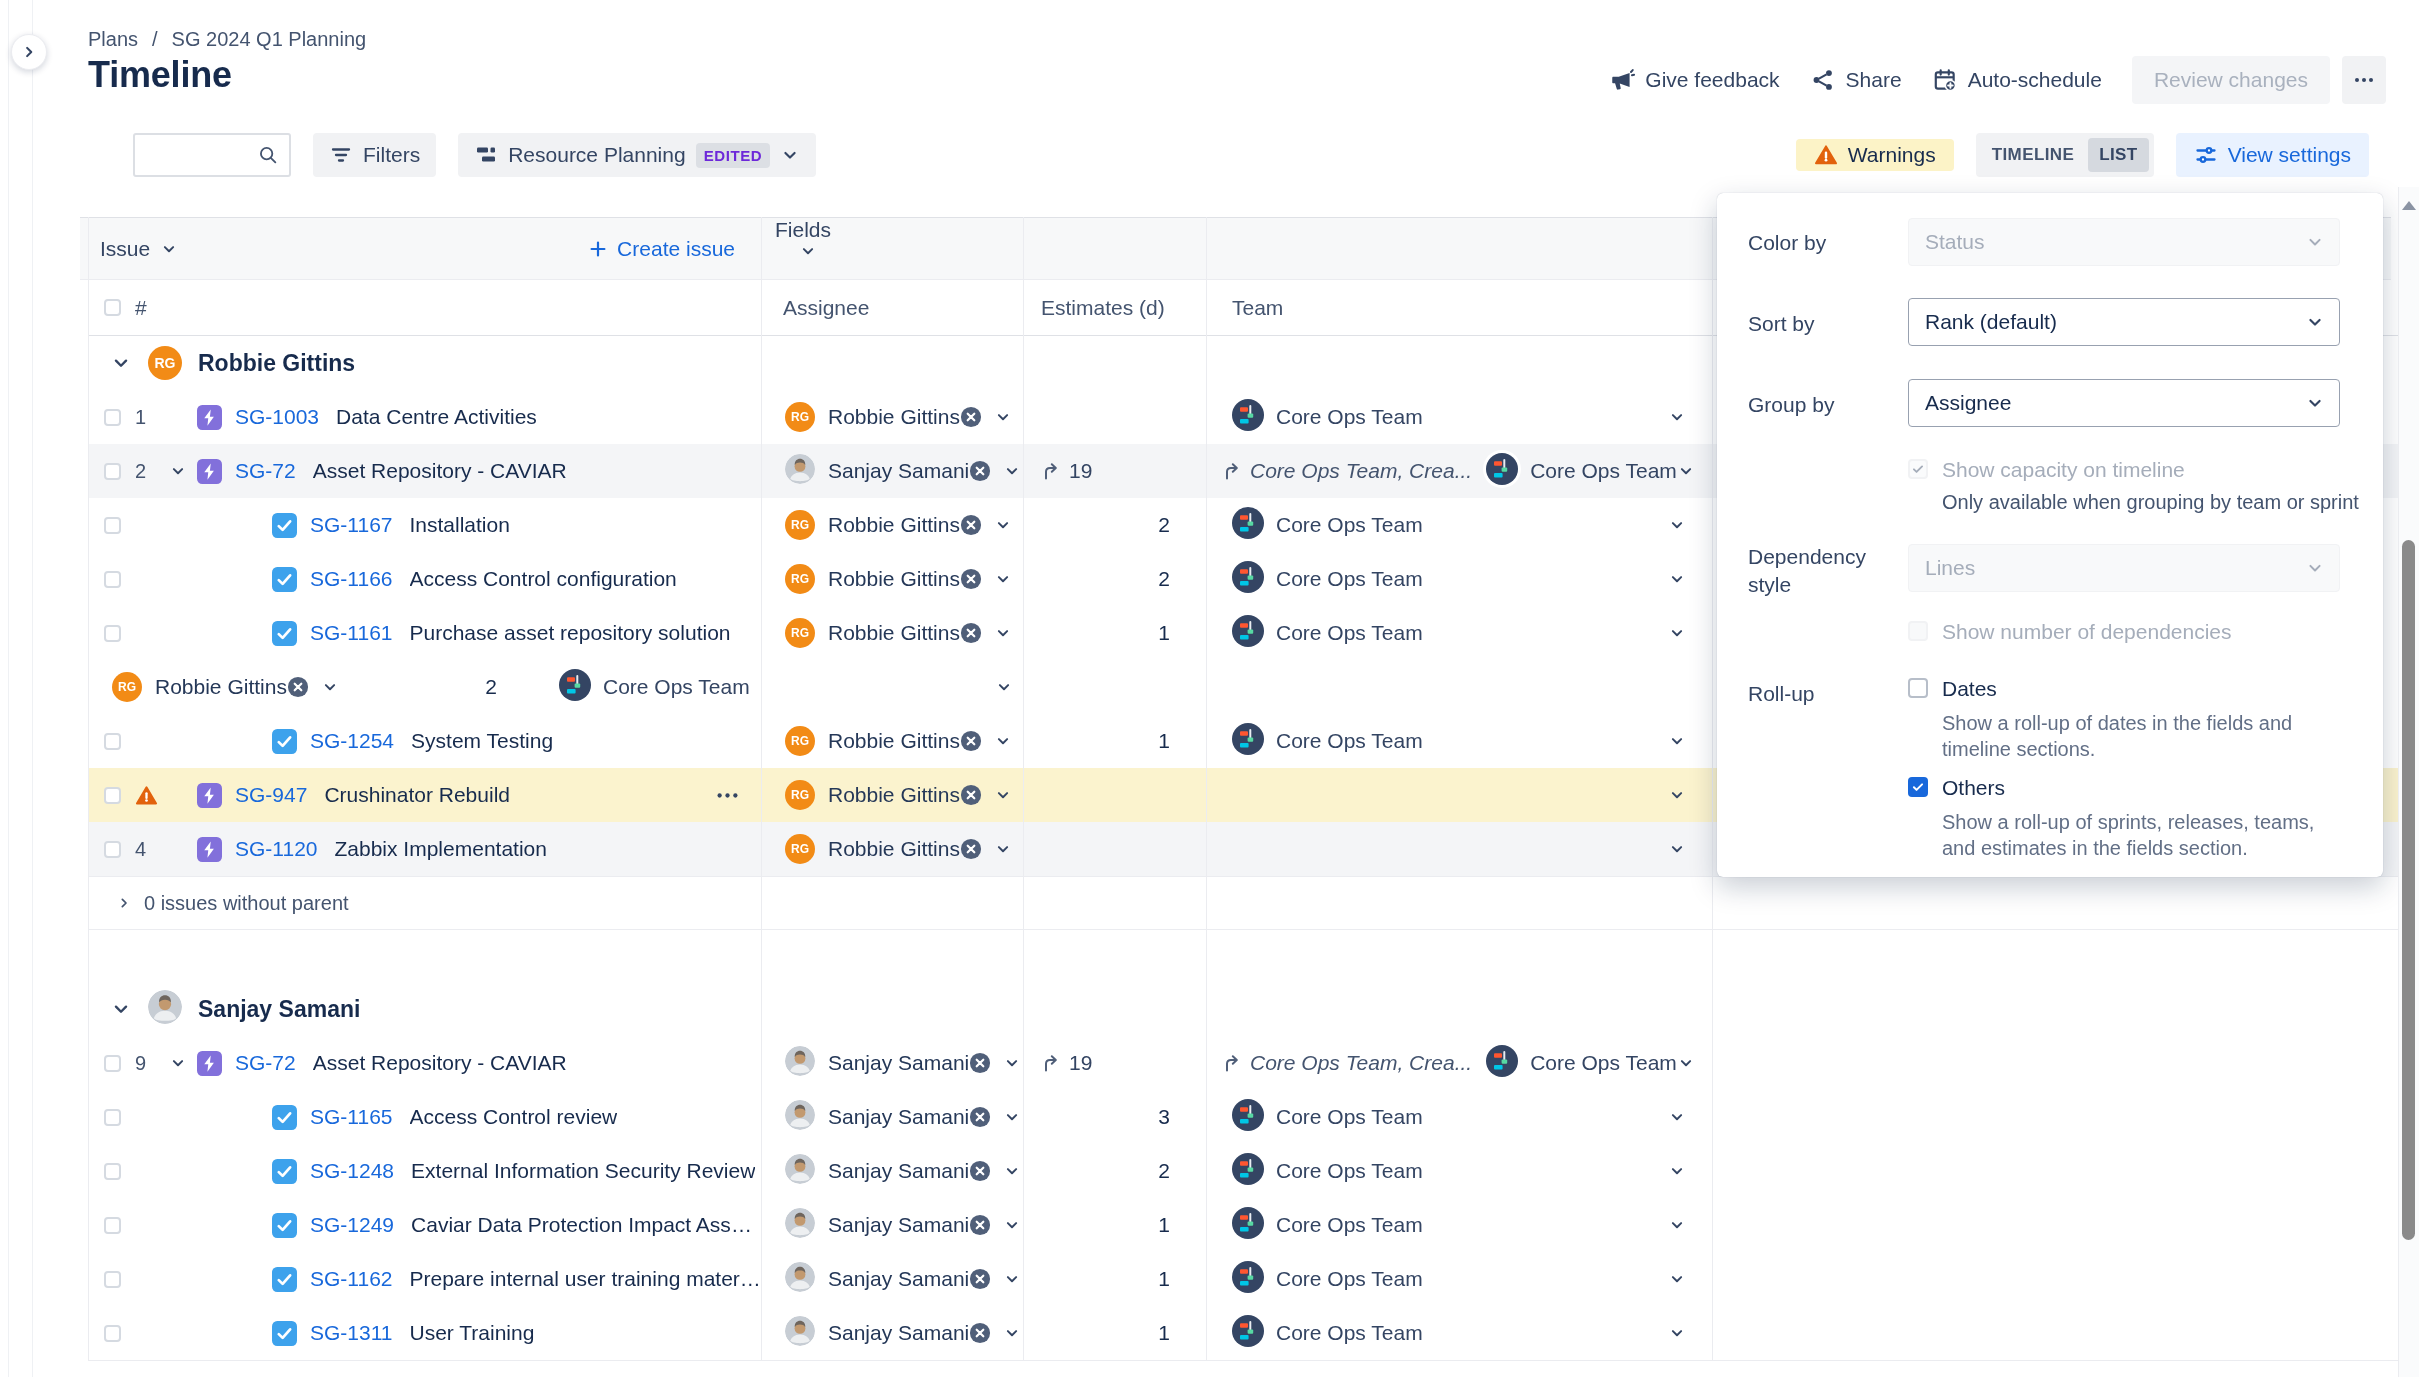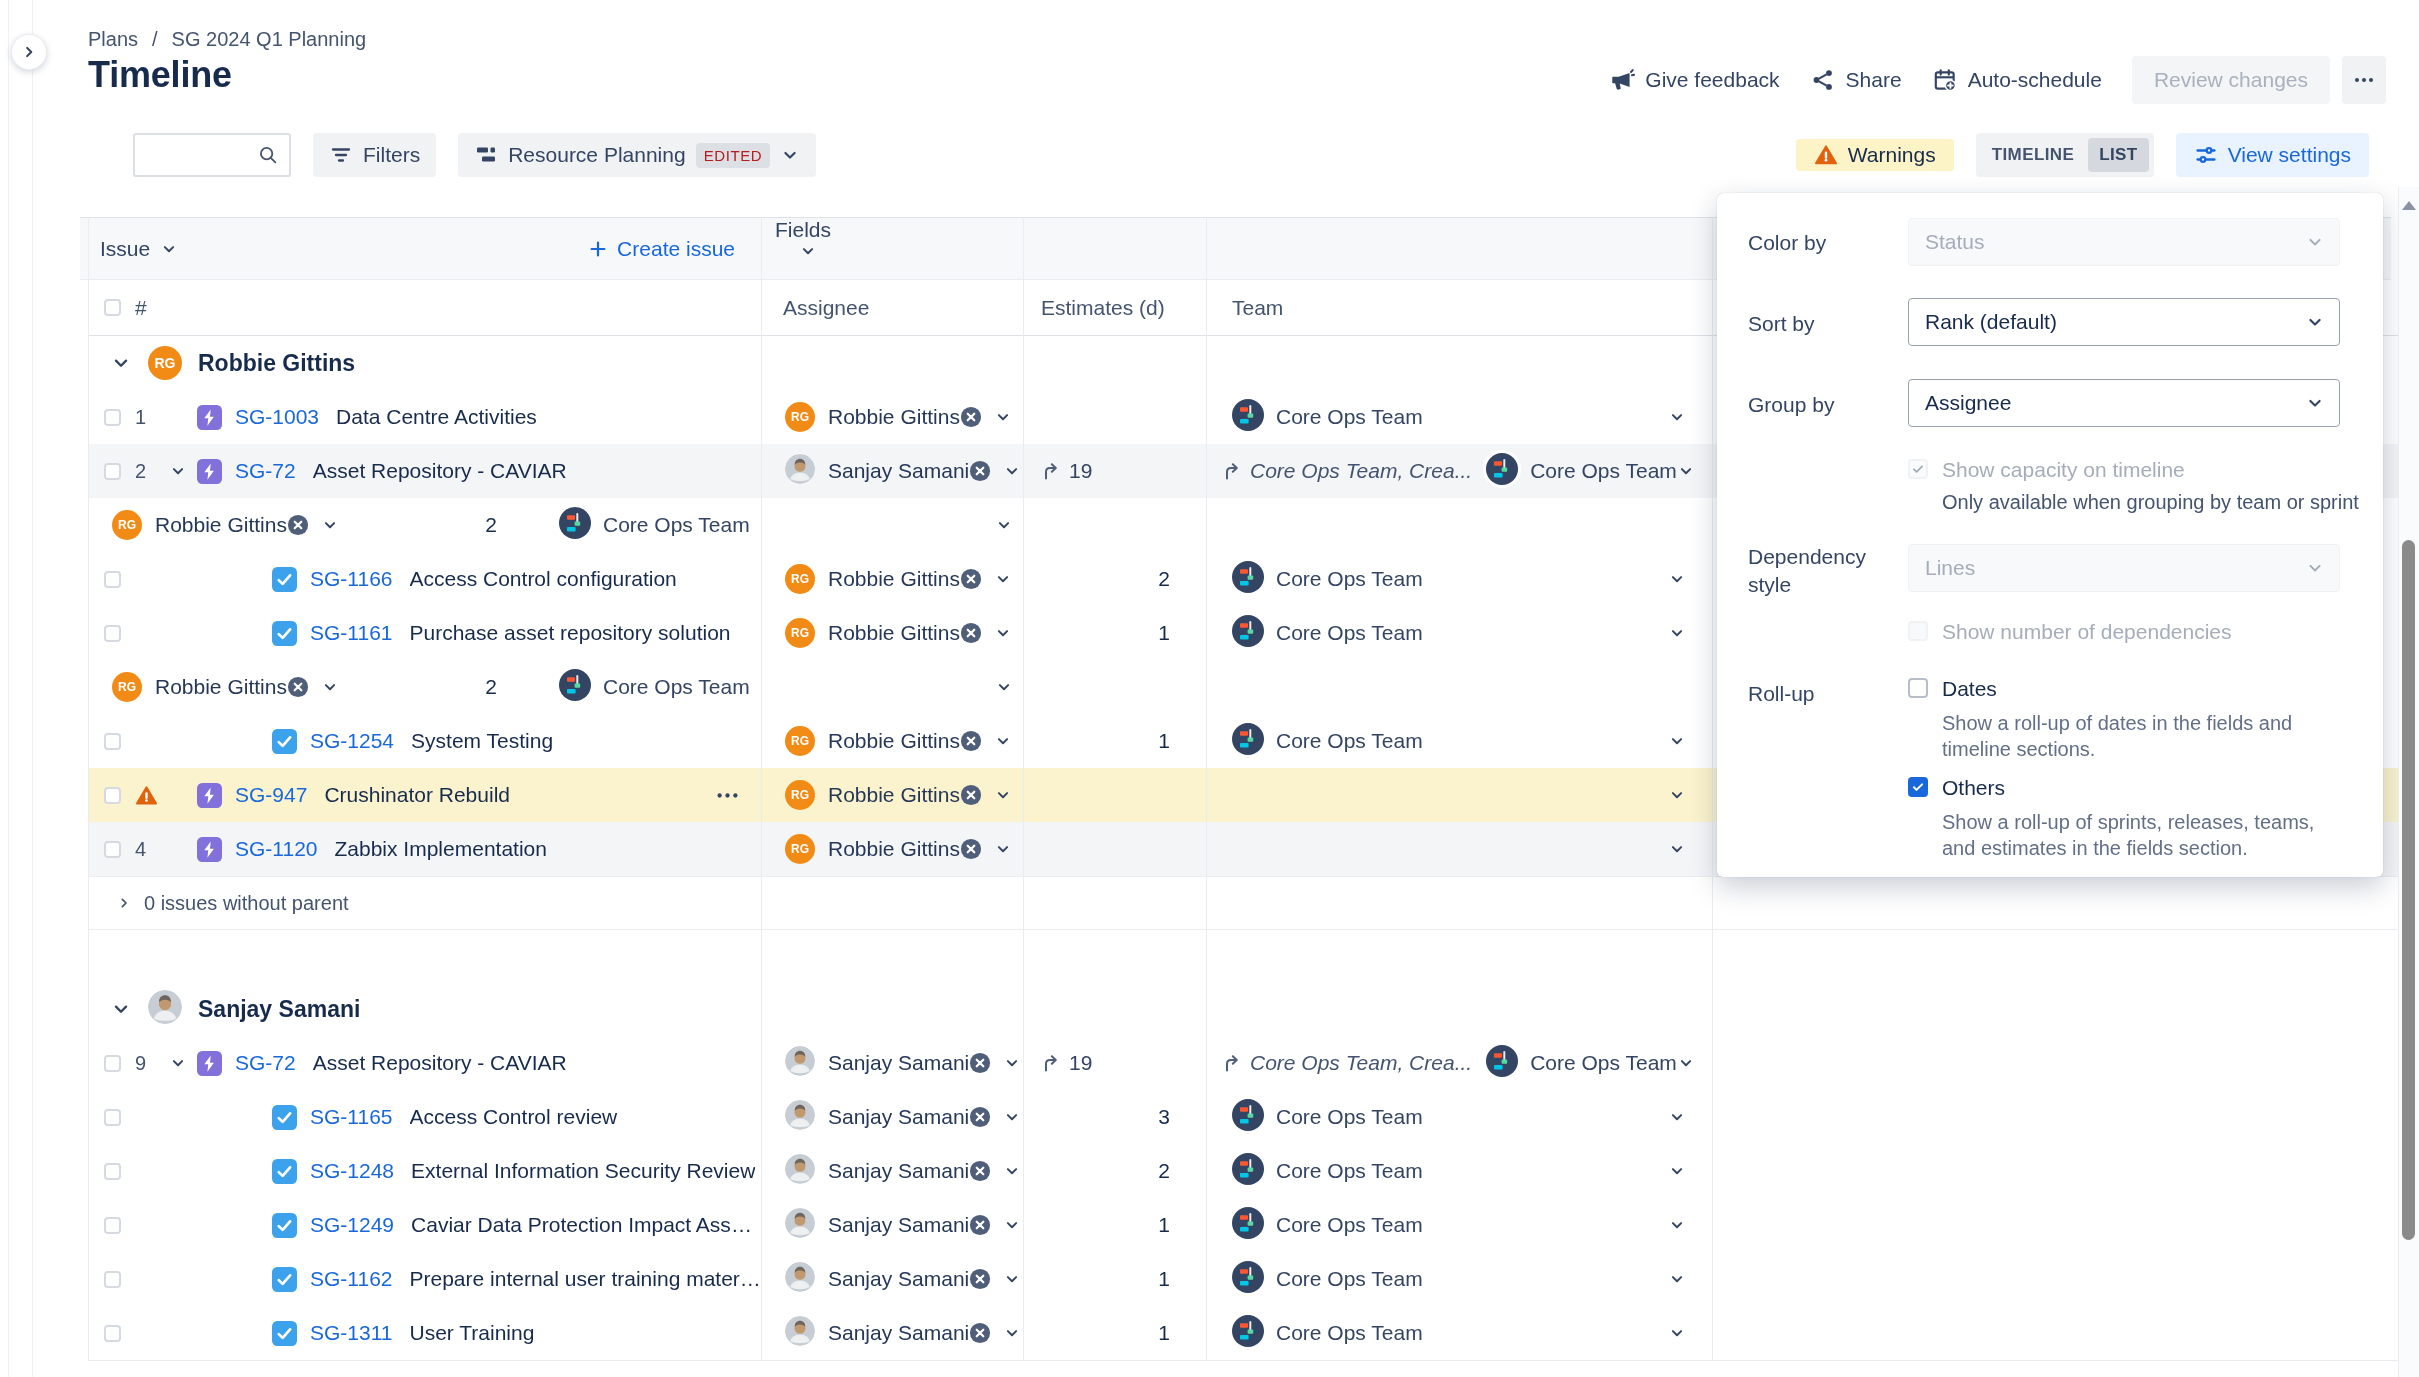--- a/index.html
+++ b/index.html
@@ -19,21 +19,21 @@
                 font-size:21px;display:flex;align-items:center;font-weight:500;}
   .btn-more{background:#F1F2F4;width:44px;height:48px;border-radius:4px;display:flex;align-items:center;justify-content:center;cursor:pointer;}
   
   .toolbar{position:absolute;top:133px;left:88px;right:50px;height:44px;display:flex;align-items:flex-end;padding-left:45px;}
   .search{width:158px;height:44px;box-sizing:border-box;border:2px solid #DCDFE4;border-radius:3px;background:#fff;
           display:flex;align-items:center;}
   .search input{flex:1;border:none;outline:none;min-width:0;height:100%;font-size:20px;padding:0 4px 0 12px;background:transparent;}
   .search .s-ic{margin-right:10px;display:flex;}
   .btn-subtle{height:44px;background:#F1F2F4;border-radius:4px;display:flex;align-items:center;gap:10px;
               padding:0 16px;font-size:21px;color:#344563;font-weight:500;cursor:pointer;white-space:nowrap;}
-  .badge{background:#DCDFE4;border-radius:4px;padding:4px 8px;font-size:15px;font-weight:400;color:#b91c1c;letter-spacing:.6px;}
+  .badge{background:#DCDFE4;border-radius:4px;padding:4px 8px;font-size:15px;font-weight:700;color:#6d28d9;letter-spacing:.6px;}
   .tb-right{margin-left:auto;display:flex;align-items:center;gap:22px;}
   .btn-warn{height:32px;background:#FCF3C7;border-radius:4px;display:flex;align-items:center;gap:10px;
             padding:0 18px;font-size:21px;color:#172B4D;font-weight:500;cursor:pointer;}
   .toggle{height:44px;background:#F1F2F4;border-radius:4px;display:flex;align-items:center;gap:14px;padding:0 5px 0 16px;}
   .t-label{font-size:17px;font-weight:700;color:#44546F;letter-spacing:.4px;cursor:pointer;}
   .t-pill{background:#D5D9DF;border-radius:4px;padding:7px 11px;font-size:17px;font-weight:700;color:#344563;letter-spacing:.4px;cursor:pointer;}
   .btn-viewset{height:44px;background:#E9F2FF;border-radius:4px;display:flex;align-items:center;gap:10px;
                padding:0 18px;font-size:21px;color:#1868DB;font-weight:500;cursor:pointer;}
   
   .thead1{position:absolute;left:80px;top:217px;width:2311px;height:63px;background:#F7F8F9;
@@ -412,20 +412,32 @@
           <span class="tm-name">Core Ops Team</span>
           <span class="tm-chev">
             <svg width="18" height="18" viewBox="0 0 24 24" fill="none">
               <path d="M6.5 9.5L12 15l5.5-5.5" stroke="#344563" stroke-width="2.6" stroke-linecap="round" stroke-linejoin="round"></path>
             </svg>
           </span>
         </div>
         <div class="cell w-rest"></div>
       </div>
       <div class="t-row bg-white">
+        <div class="cell w-issue">
+          <span class="cb-row"></span>
+          <span class="row-num"></span>
+          <span class="type-ic child">
+            <svg width="25" height="25" viewBox="0 0 24 24">
+              <rect width="24" height="24" rx="5" fill="#3DA2EC"></rect>
+              <path d="M6.5 12.6l3.7 3.6 7.2-8.2" stroke="#fff" stroke-width="2.6" fill="none" stroke-linecap="round" stroke-linejoin="round"></path>
+            </svg>
+          </span>
+          <span class="issue-key">SG-1167</span>
+          <span class="issue-sum">Installation</span>
+        </div>
         <div class="cell w-assignee">
           <span class="as-av"><span class="av-ini" style="width:30px;height:30px;background:#F28B16;font-size:12px;">RG</span></span>
           <span class="as-name">Robbie Gittins</span>
           <span class="as-x">
             <svg width="22" height="22" viewBox="0 0 24 24">
               <circle cx="12" cy="12" r="11" fill="#505F79"></circle>
               <path d="M8.4 8.4l7.2 7.2M15.6 8.4l-7.2 7.2" stroke="#fff" stroke-width="2.4" stroke-linecap="round"></path>
             </svg>
           </span>
           <span class="as-chev">

